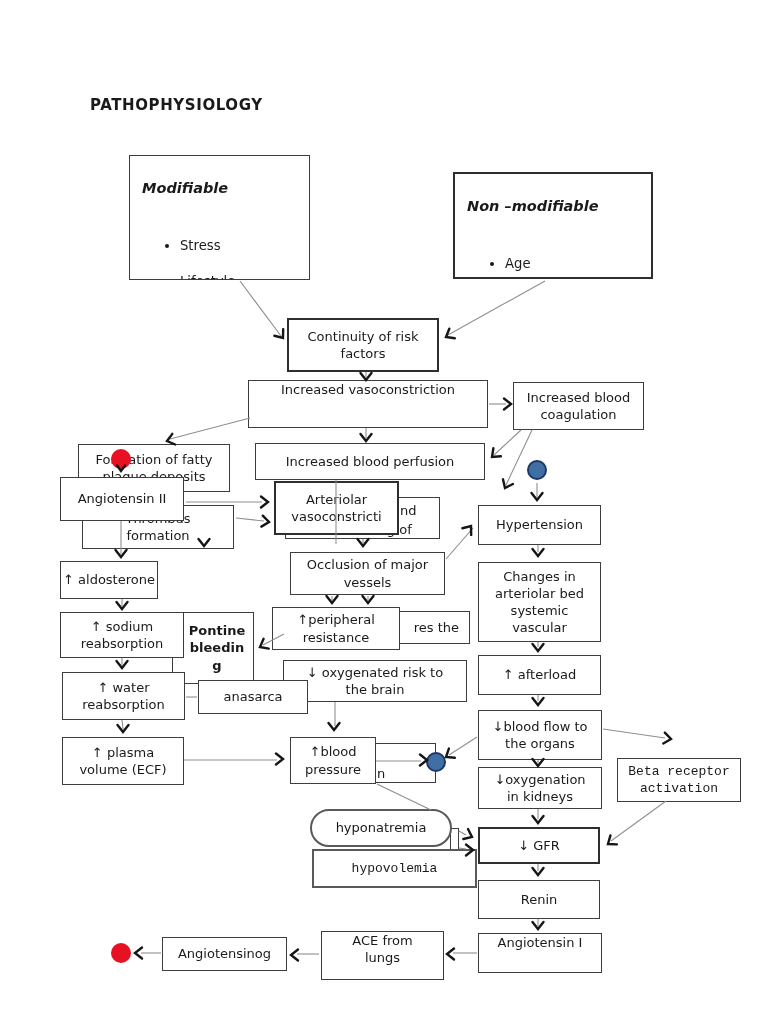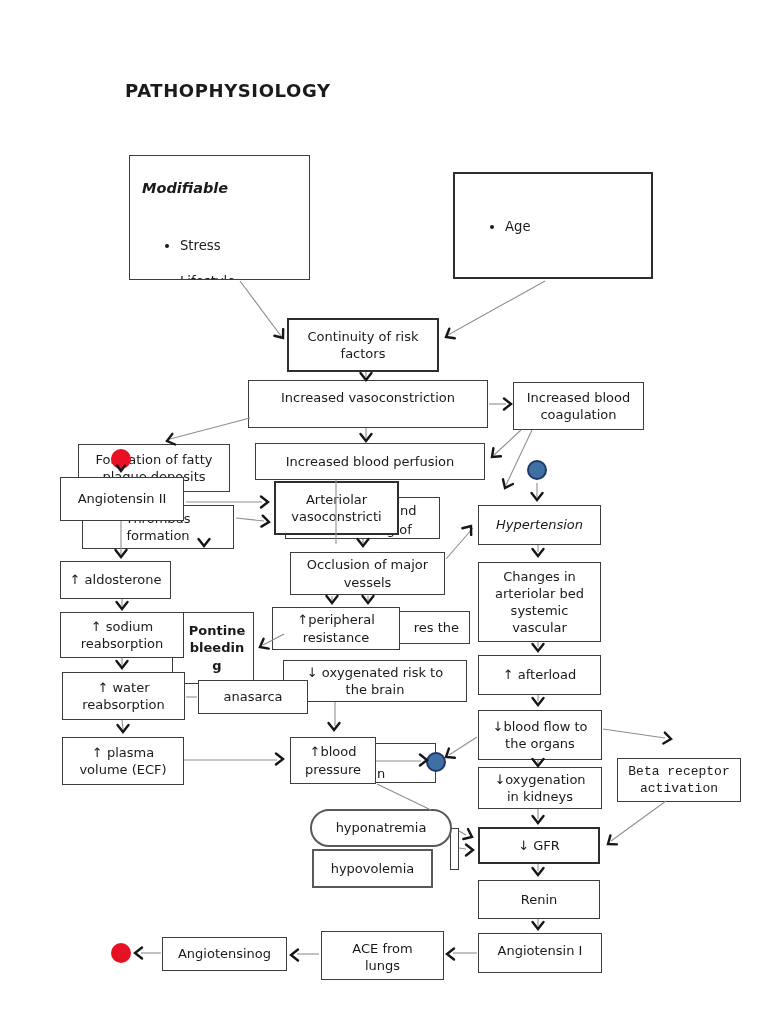--- a/index.html
+++ b/index.html
@@ -1,24 +1,24 @@
 <!DOCTYPE html>
 <html><head>
 <meta charset="utf-8">
 <style>
   html,body{margin:0;padding:0;background:#ffffff;}
   body{width:768px;height:1024px;position:relative;overflow:hidden;
        font-family:"DejaVu Sans","Liberation Sans",sans-serif;color:#1a1a1a;}
-  .title{position:absolute;left:90px;top:80px;font-size:18px;font-weight:bold;letter-spacing:.6px;margin-left:35px;}
+  .title{position:absolute;left:90px;top:96px;font-size:15px;font-weight:bold;letter-spacing:.6px;}
   .box{position:absolute;background:#fff;border:1.5px solid #3d3d3d;box-sizing:border-box;
        display:flex;align-items:center;justify-content:center;text-align:center;
        font-size:13px;line-height:1.32;white-space:pre-line;}
   .b2{border-width:2px;border-color:#2e2e2e;}
   .grayb{border-width:2px;border-color:#595959;}
-  .top{align-items:flex-start;padding-top:8px;}
+  .top{align-items:flex-start;padding-top:0;}
   .clipv{overflow:hidden;}
   .listbox{display:block;text-align:left;padding:6px 16px 0 12px;overflow:hidden;}
   .listbox .hd{font-weight:bold;font-style:italic;font-size:14.5px;}
   .listbox ul{margin:3px 0 0 0;padding-left:38px;}
   .listbox li{font-size:13.2px;margin:1px 0;line-height:1.32;}
   .frag{position:absolute;font-size:13px;white-space:nowrap;}
   .dot{position:absolute;border-radius:50%;}
   .red{width:20px;height:20px;background:#e81123;}
   .blue{width:20px;height:20px;background:#3f6fa5;border:2.5px solid #1f3864;box-sizing:border-box;}
   svg.wires{position:absolute;left:0;top:0;pointer-events:none;}
@@ -34,20 +34,21 @@
   <ul>
     <li>Stress</li>
     <li>Lifestyle</li>
     
     
     
   </ul>
 </div>
 
 <div class="box listbox b2" style="left:453px;top:172px;width:200px;height:107px;">
+  <div class="hd">Non –modifiable</div>
   <ul>
     <li>Age</li>
     
     
     
   </ul>
 </div>
 
 <div class="box b2" style="left:287px;top:318px;width:152px;height:54px;">Continuity of risk
 factors</div>
@@ -63,24 +64,24 @@
 formation</div>
 <div class="box" style="left:60px;top:477px;width:124px;height:44px;">Angiotensin II</div>
 
 <div class="box" style="left:285px;top:497px;width:155px;height:42px;">
   <span class="frag" style="left:114px;top:4px;">nd</span>
   <span class="frag" style="left:44px;top:23px;">narrowing of</span>
 </div>
 <div class="box b2" style="left:274px;top:481px;width:125px;height:54px;">Arteriolar
 vasoconstricti</div>
 
-<div class="box" style="left:478px;top:505px;width:123px;height:40px;font-style:italic;">Hypertension</div>
+<div class="box" style="left:478px;top:505px;width:123px;height:40px;">Hypertension</div>
 <div class="box" style="left:290px;top:552px;width:155px;height:43px;">Occlusion of major
 vessels</div>
-<div class="box" style="left:60px;top:561px;width:111px;height:38px;">↑ aldosterone</div>
+<div class="box" style="left:60px;top:561px;width:98px;height:38px;">↑ aldosterone</div>
 <div class="box" style="left:478px;top:562px;width:123px;height:80px;">Changes in
 arteriolar bed
 systemic
 vascular</div>
 
 <div class="box bold-txt" style="left:172px;top:612px;width:82px;height:72px;padding-left:8px;">Pontine
 bleedin
 g</div>
 <div class="box" style="left:60px;top:612px;width:124px;height:46px;">↑ sodium
 reabsorption</div>
@@ -107,21 +108,21 @@
 <div class="box" style="left:290px;top:737px;width:86px;height:47px;">↑blood
 pressure</div>
 
 <div class="box" style="left:478px;top:767px;width:124px;height:42px;">↓oxygenation
 in kidneys</div>
 <div class="box" style="left:617px;top:758px;width:124px;height:44px;font-family:Liberation Mono, monospace;">Beta receptor
 activation</div>
 
 <div class="box" style="left:450px;top:828px;width:9px;height:42px;"></div>
 <div class="box grayb" style="left:310px;top:809px;width:142px;height:38px;border-radius:19px;">hyponatremia</div>
-<div class="box grayb" style="left:312px;top:849px;width:121px;height:39px;">hypovolemia</div>
+<div class="box grayb" style="left:312px;top:849px;width:165px;height:39px;font-family:Liberation Mono, monospace;">hypovolemia</div>
 
 <div class="box b2" style="left:478px;top:827px;width:122px;height:37px;">↓ GFR</div>
 <div class="box" style="left:478px;top:880px;width:122px;height:39px;">Renin</div>
 <div class="box top" style="left:478px;top:933px;width:124px;height:40px;">Angiotensin I</div>
 <div class="box clipv top" style="left:321px;top:931px;width:123px;height:49px;">ACE from
 lungs</div>
 <div class="box" style="left:162px;top:937px;width:125px;height:34px;">Angiotensinog</div>
 
 <div class="dot red" style="left:111px;top:449px;"></div>
 <div class="dot red" style="left:111px;top:943px;"></div>

